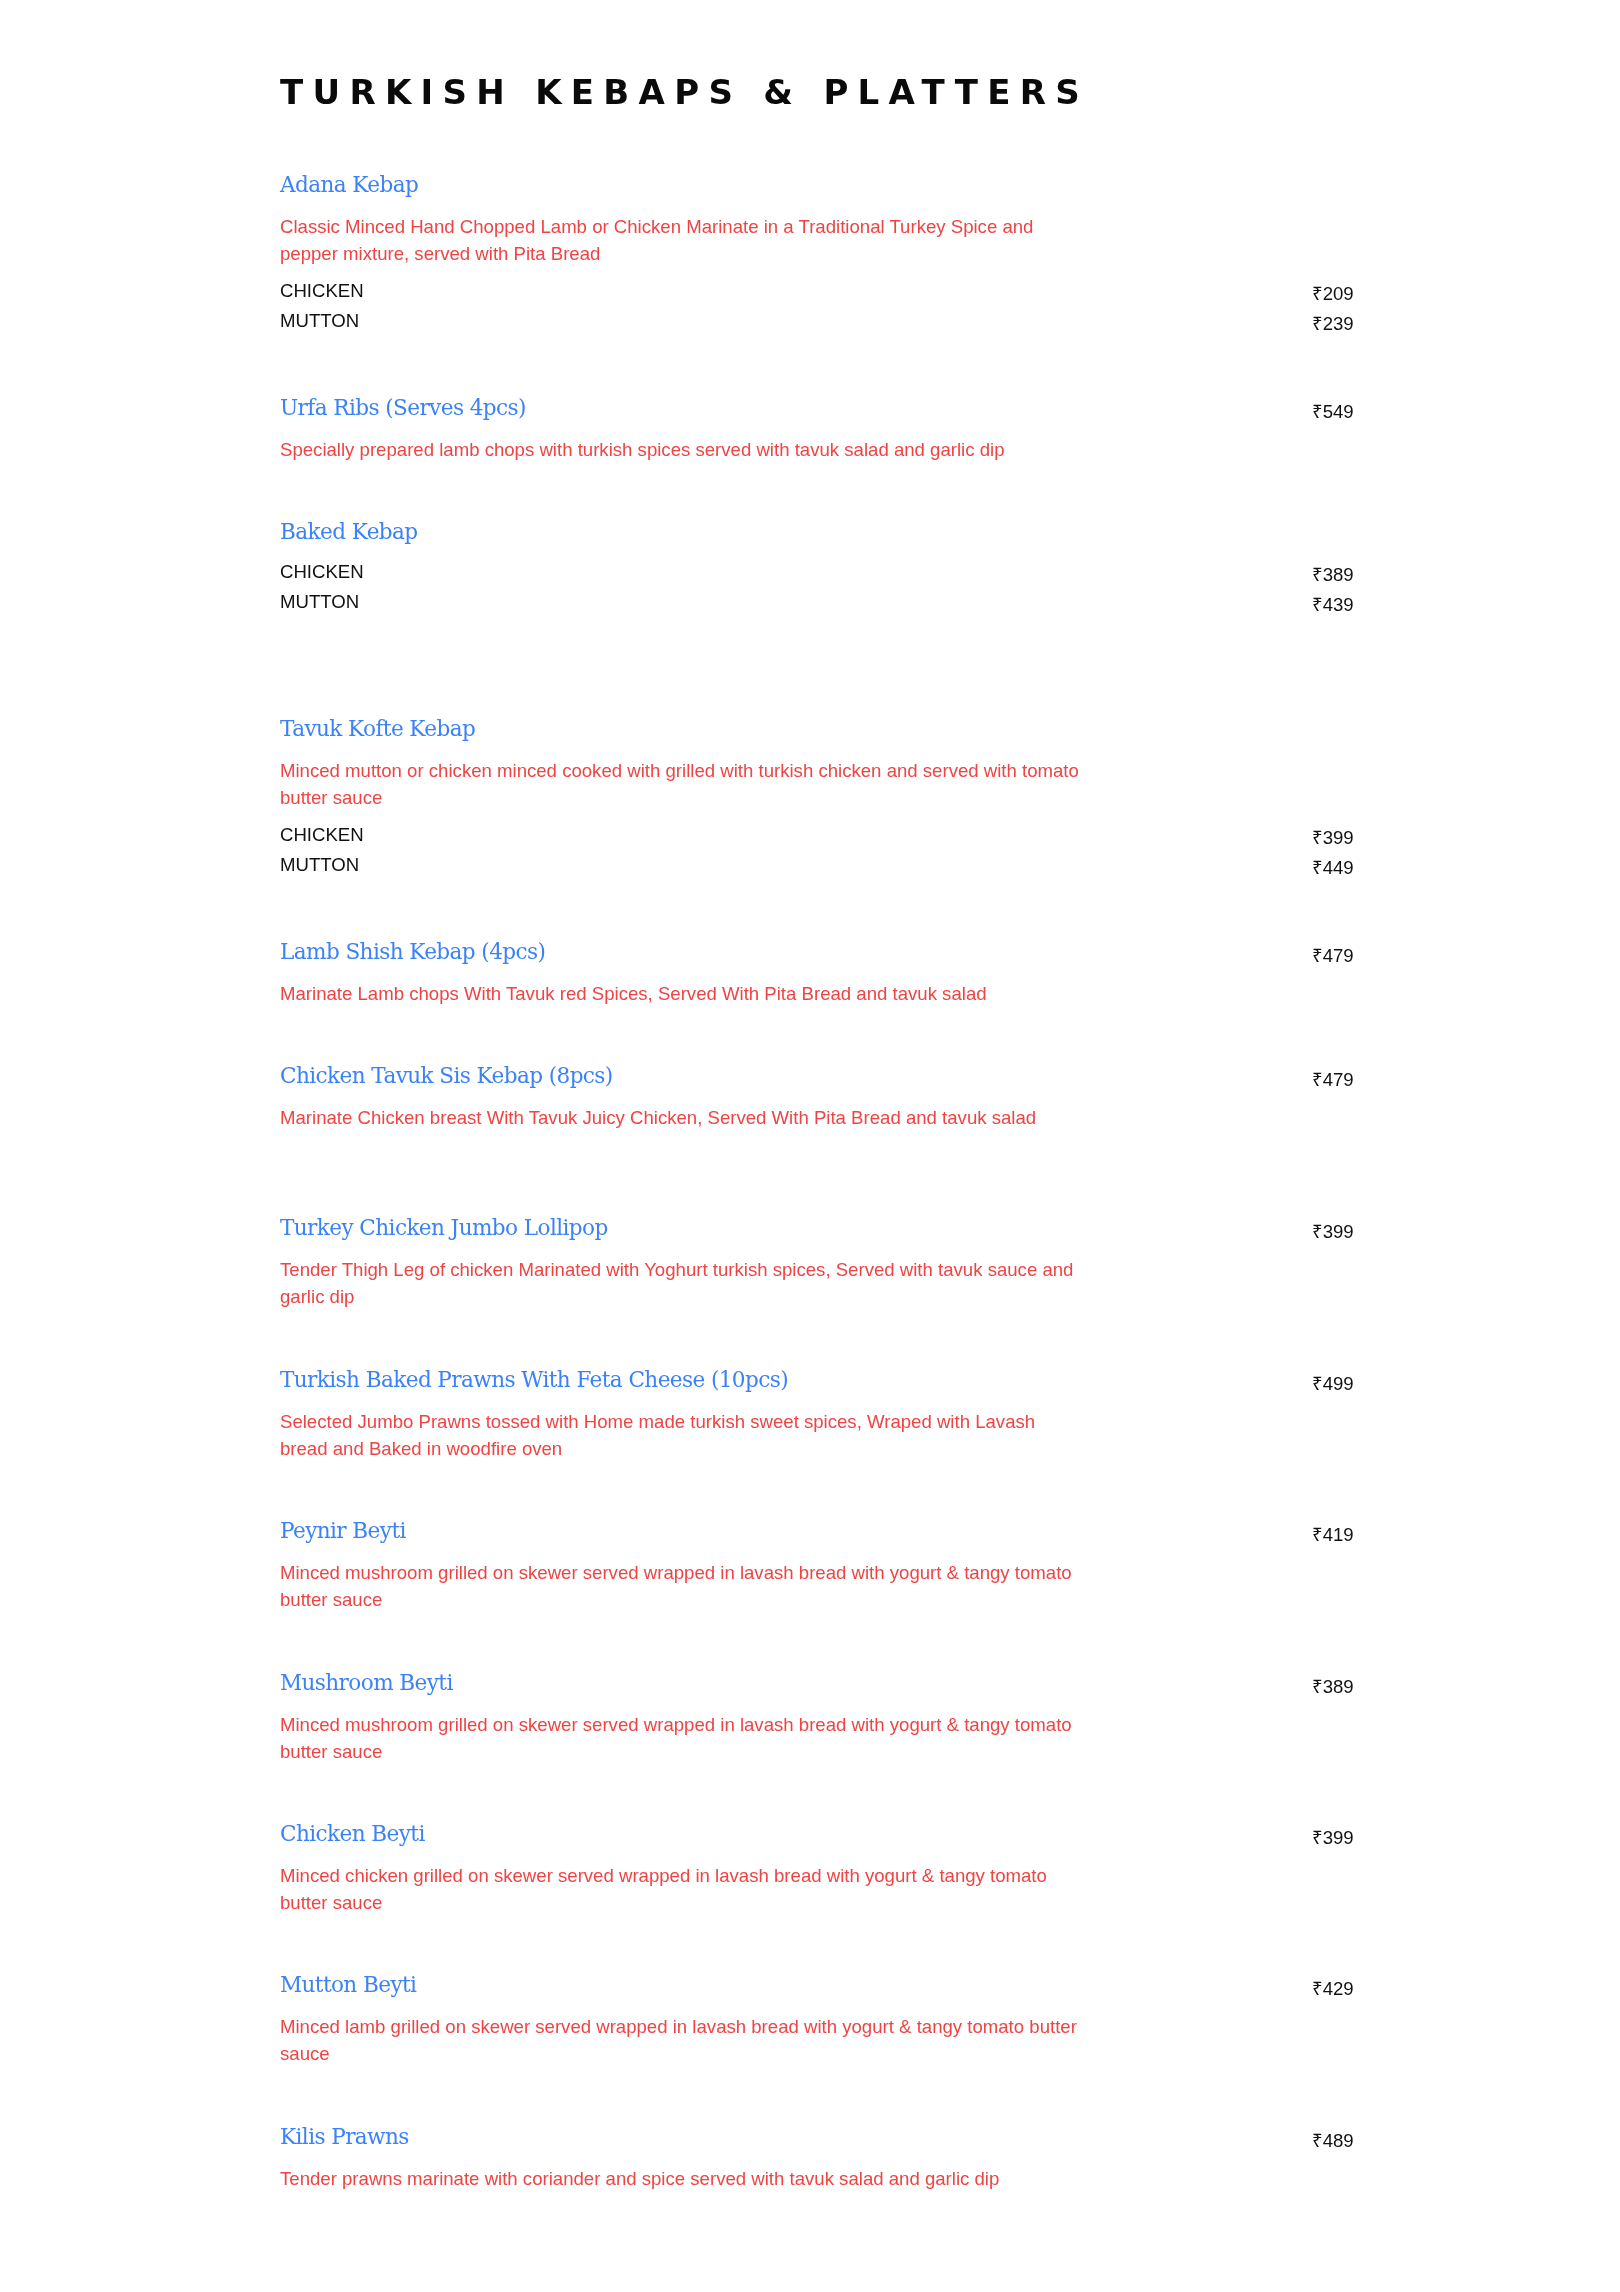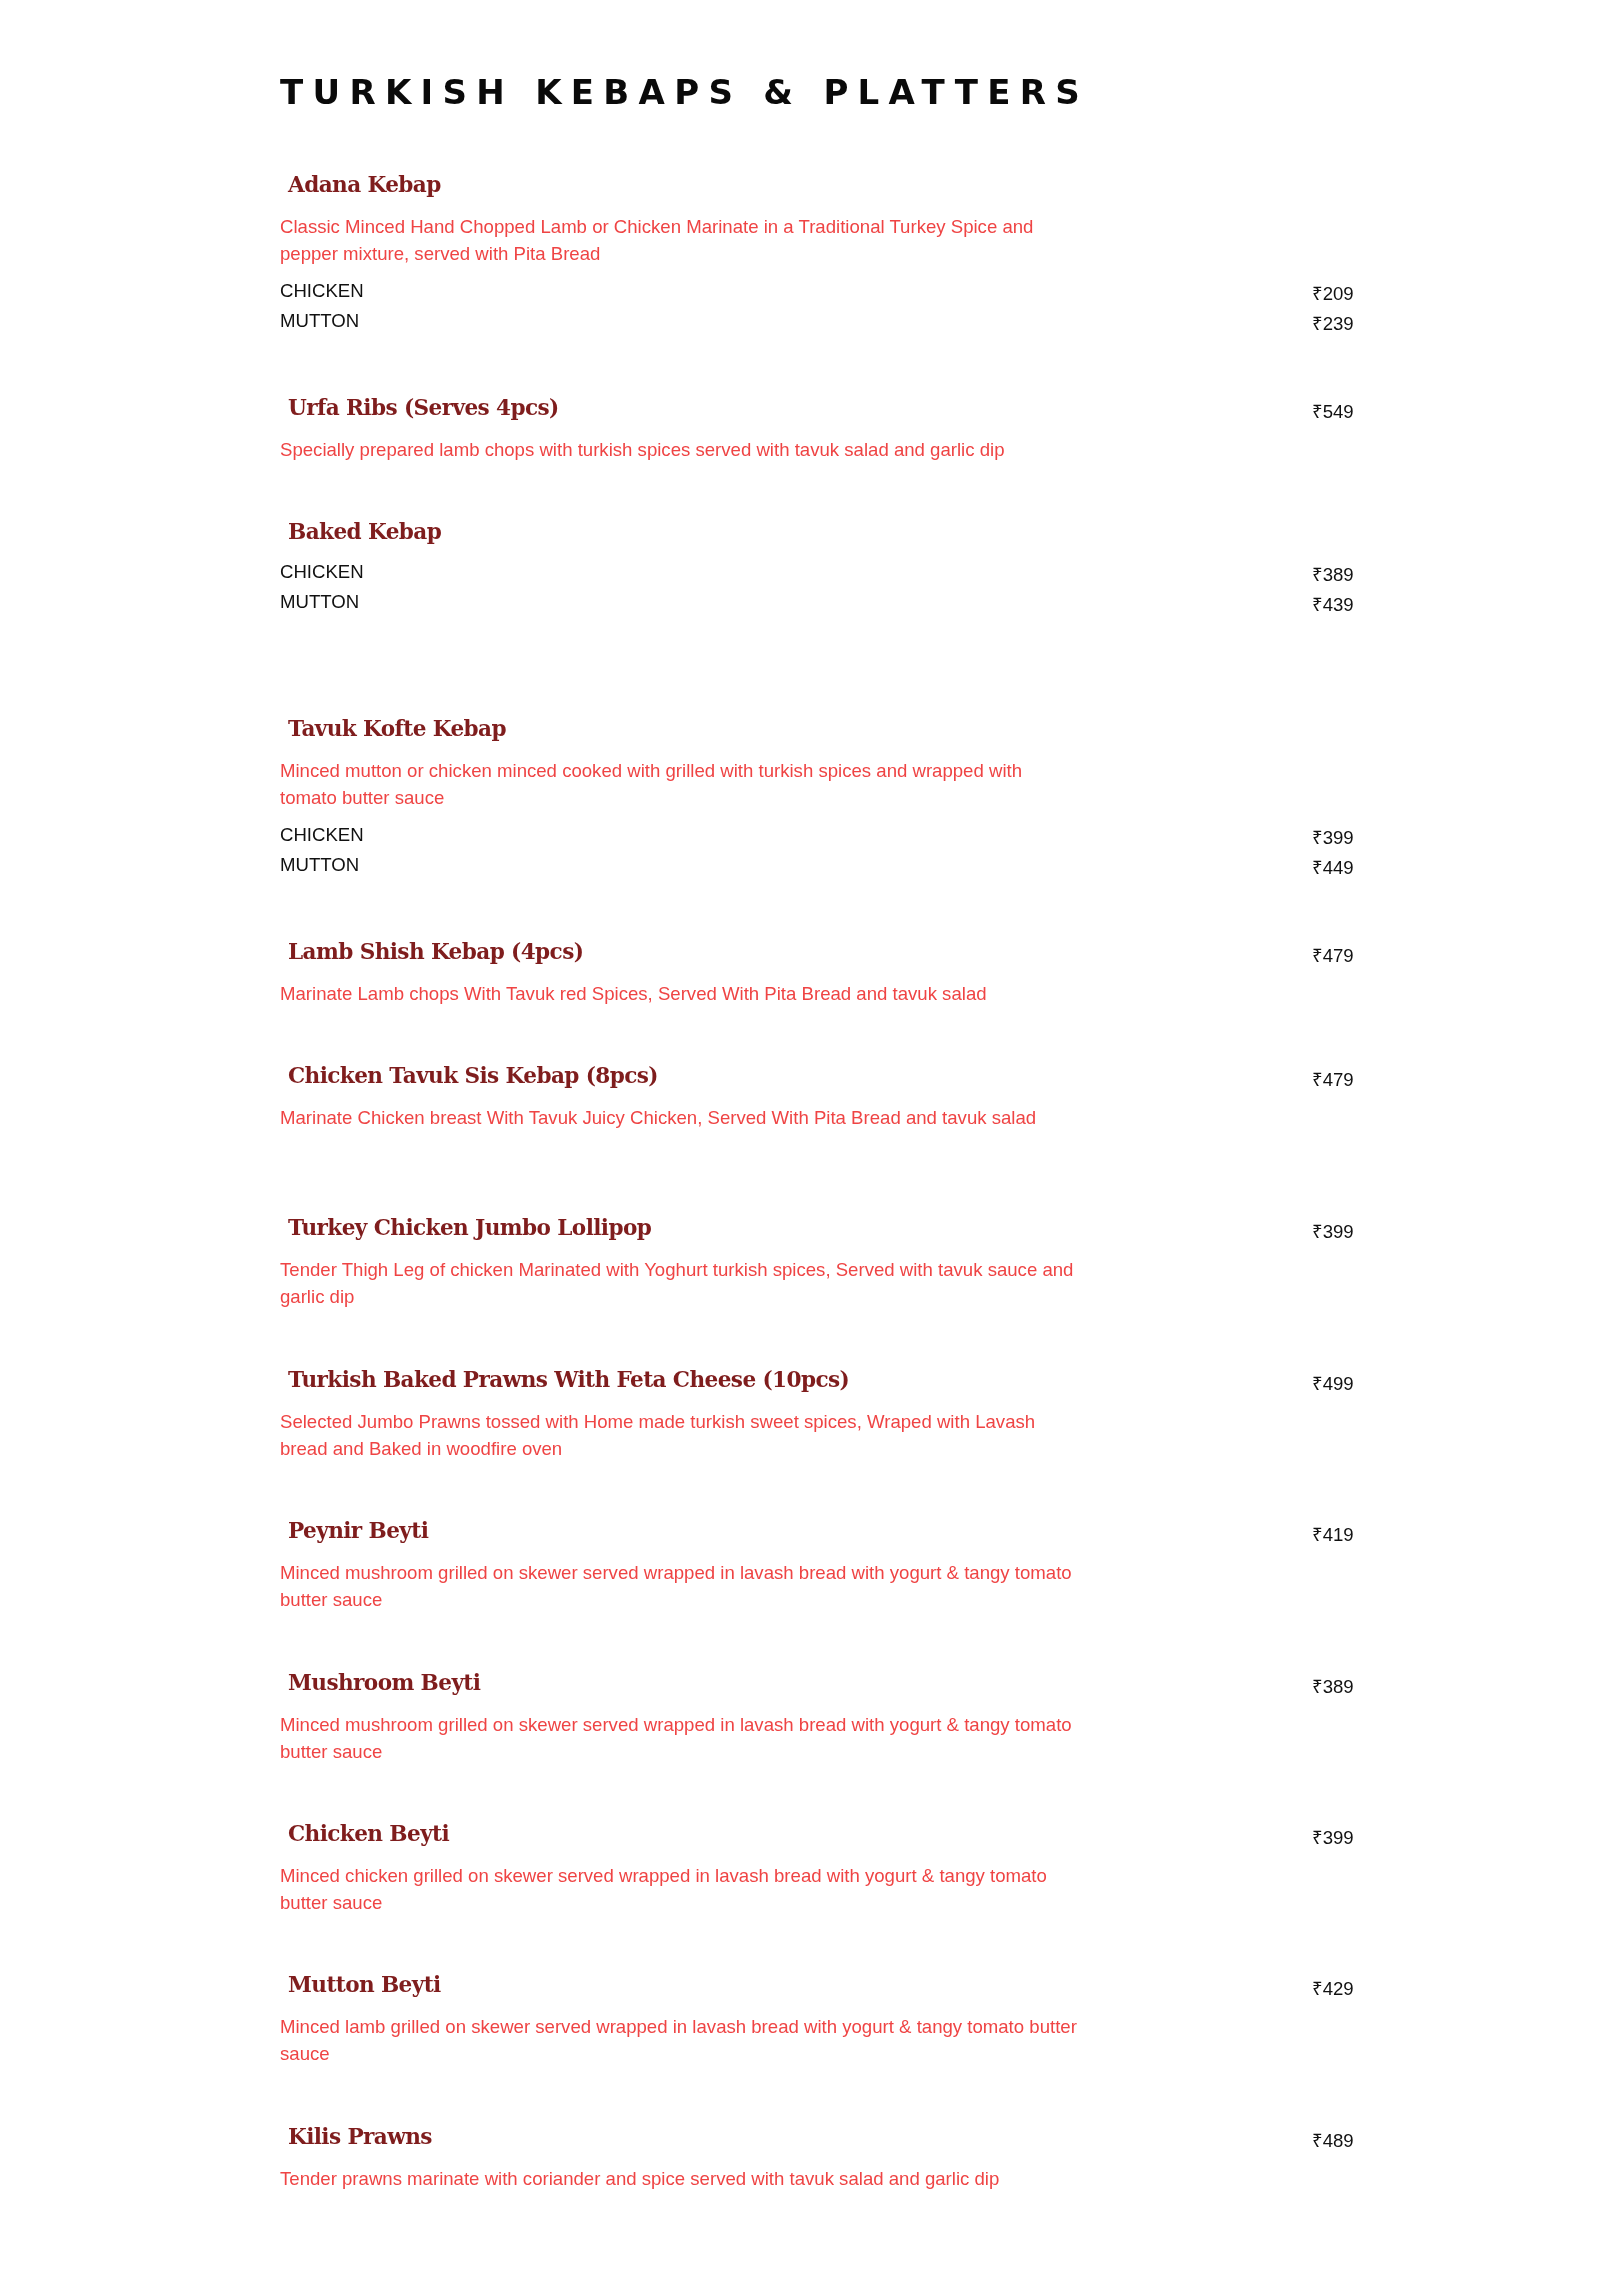--- a/index.html
+++ b/index.html
@@ -7,23 +7,23 @@
     .page { position: absolute; left: 280px; top: 0; width: 1078px; }
     .title {
       position: absolute; top: 72px; left: 0;
       font-family: "DejaVu Sans", sans-serif; font-weight: 700;
       font-size: 34px; letter-spacing: 9.3px; color: #0a0a0a; margin: 0;
       white-space: nowrap;
     }
     .item { position: absolute; left: 0; width: 1078px; }
     .item-head { position: relative; height: 29px; }
     .item-name {
-      font-family: "DejaVu Serif", serif; font-weight: 700;
-      font-size: 21.6px; color: #7f1d1d; letter-spacing: -0.6px;
-      position: absolute; left: 8px; top: 0; white-space: nowrap;
+      font-family: "DejaVu Serif", serif; font-weight: 400;
+      font-size: 21.6px; color: #3b82f6; letter-spacing: -0.6px;
+      position: absolute; left: 0; top: 0; white-space: nowrap;
     }
     .price {
       font-family: "Liberation Sans", sans-serif; font-size: 18.6px;
       color: #111; position: absolute; left: 1032px; white-space: nowrap;
     }
     .item-head .price { top: 2.9px; text-align: center; }
     .desc {
       font-family: "Liberation Sans", sans-serif; font-size: 18.6px;
       color: #ef4444; line-height: 27.4px; width: 804px;
       margin-top: 11.8px;
@@ -80,21 +80,21 @@
         <span class="variant-label">MUTTON</span>
         <span class="price">₹439</span>
       </div>
     </div>
   </div>
 
   <div class="item" style="top:716px;">
     <div class="item-head">
       <span class="item-name">Tavuk Kofte Kebap</span>
     </div>
-    <div class="desc">Minced mutton or chicken minced cooked with grilled with turkish spices and wrapped with tomato butter sauce</div>
+    <div class="desc">Minced mutton or chicken minced cooked with grilled with turkish chicken and served with tomato butter sauce</div>
     <div class="variants">
       <div class="variant">
         <span class="variant-label">CHICKEN</span>
         <span class="price">₹399</span>
       </div>
       <div class="variant">
         <span class="variant-label">MUTTON</span>
         <span class="price">₹449</span>
       </div>
     </div>

